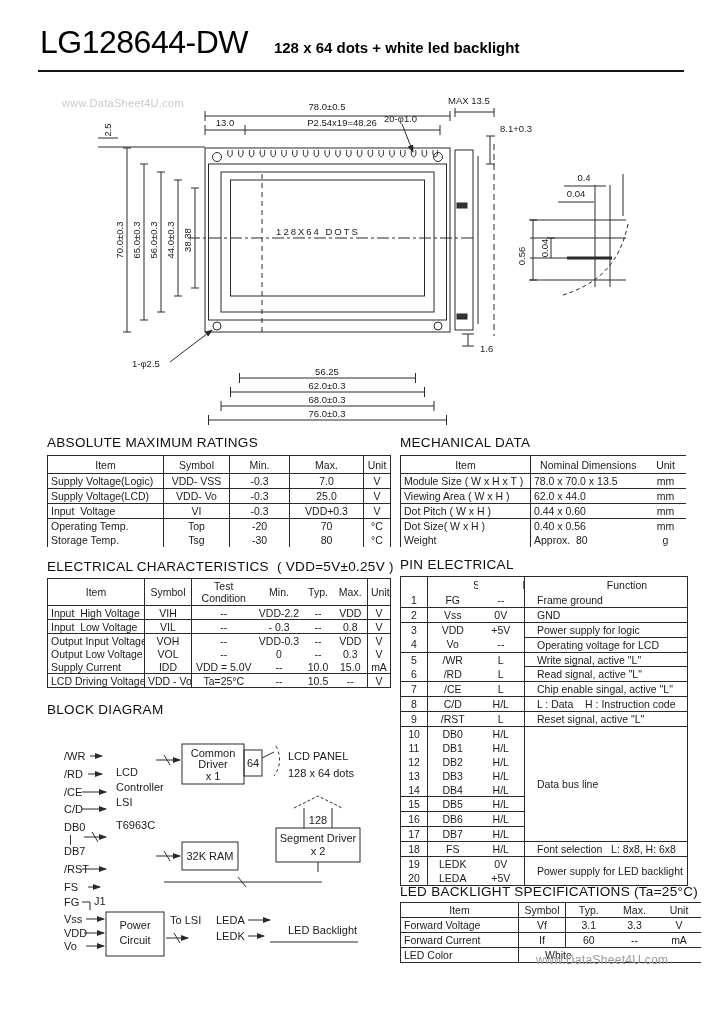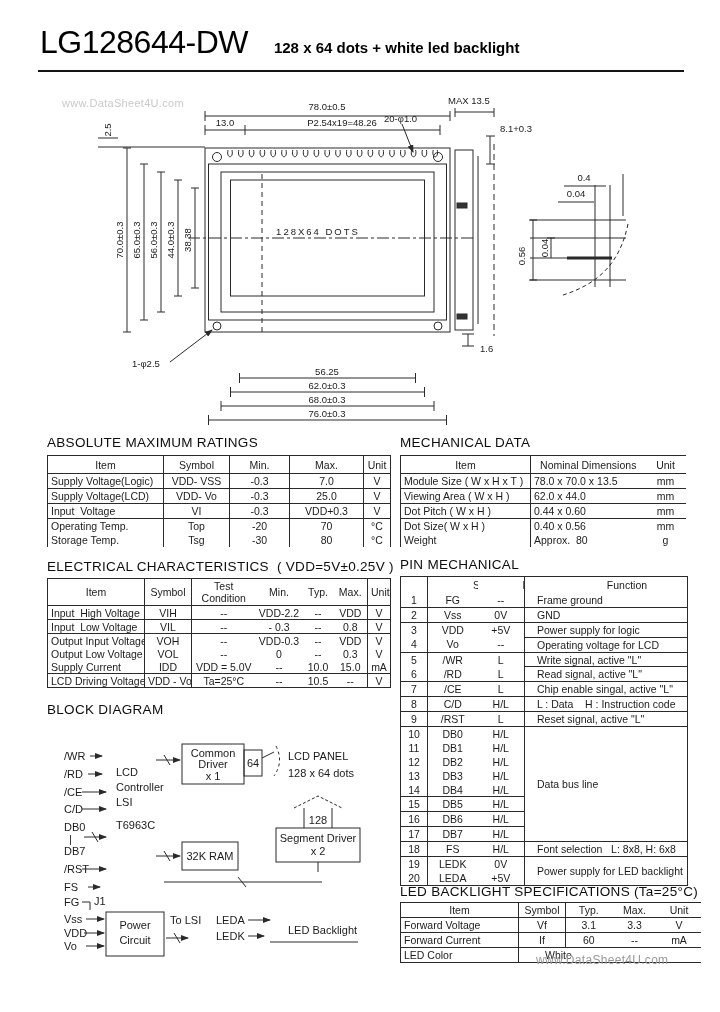--- a/index.html
+++ b/index.html
@@ -318,21 +318,21 @@
       <td class="vr">VDD - Vo</td>
       <td>Ta=25°C</td>
       <td>--</td>
       <td>10.5</td>
       <td class="vr">--</td>
       <td class="vr">V</td>
     </tr>
   </tbody>
     </table>
 
-  <div class="abs sec" style="left:400px;top:557px;">PIN MECHANICAL</div>
+  <div class="abs sec" style="left:400px;top:557px;">PIN ELECTRICAL</div>
   <table id="t-pins" class="abs" style="left:400px;top:576px;">
     <colgroup>
         <col style="width:27px">
         <col style="width:50px">
         <col style="width:47px">
         <col style="width:163px">
       </colgroup>
     <tbody>
         <tr>
       <th class="vl vr">Pin</th>

